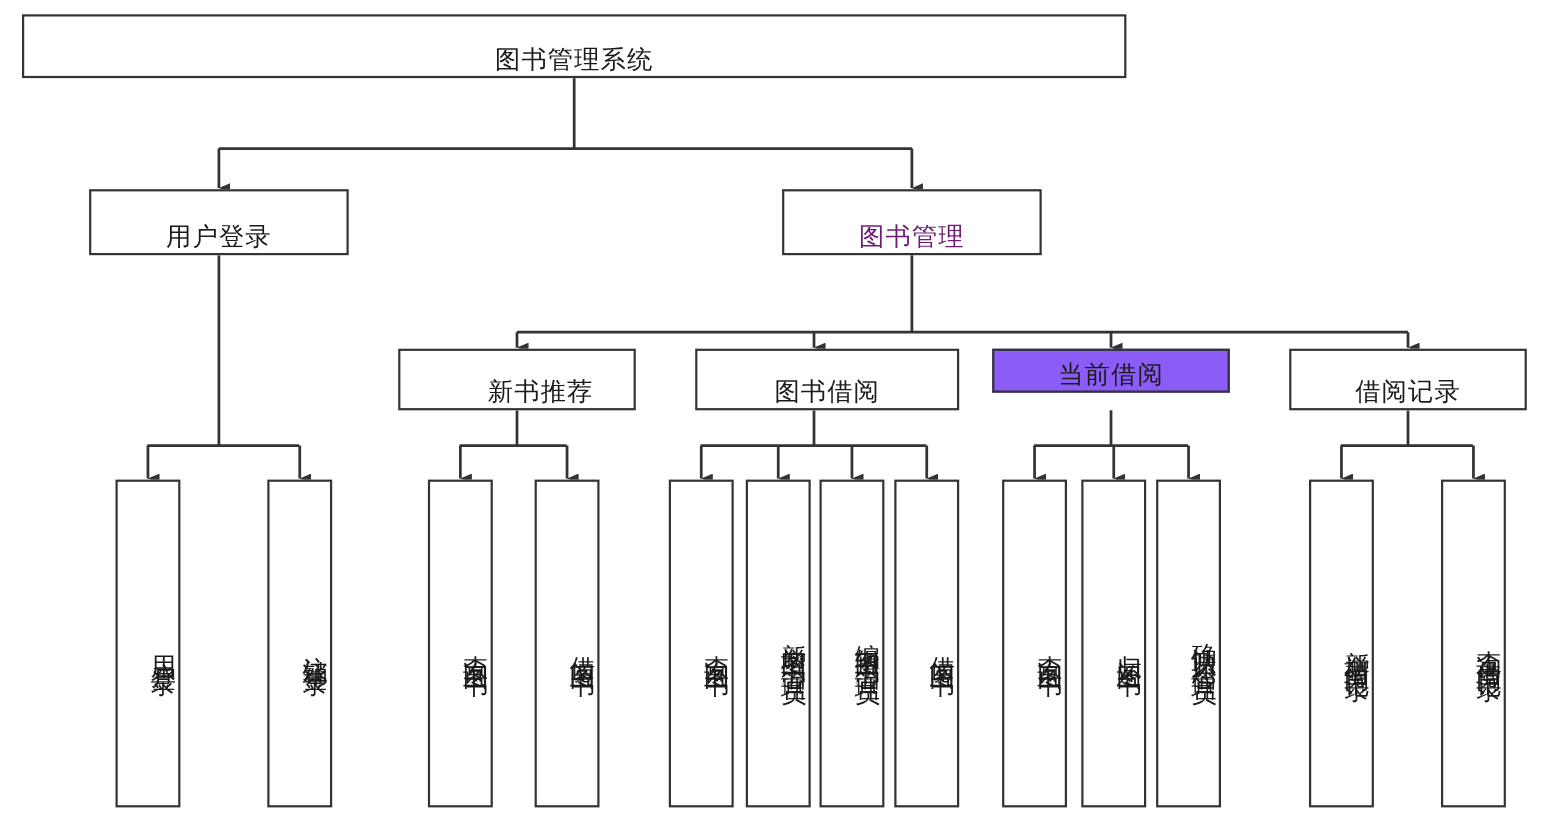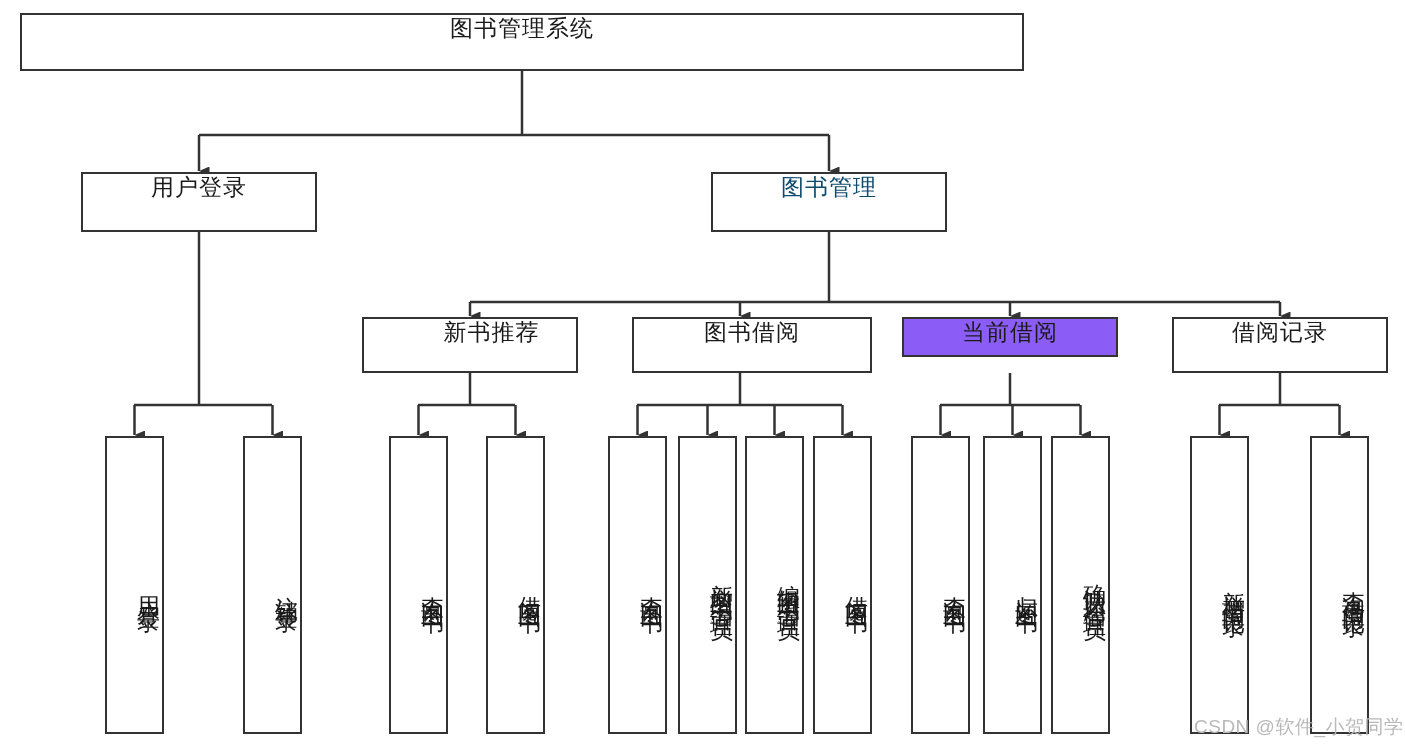--- a/index.html
+++ b/index.html
@@ -24,21 +24,21 @@
     width: 1405px;
     height: 747px;
     pointer-events: none;
   }
   .node {
     position: absolute;
     box-sizing: border-box;
     background: #ffffff;
     border: 2px solid #333333;
     display: flex;
-    align-items: flex-start;
+    align-items: flex-end;
     justify-content: center;
     color: #1a1a1a;
     text-align: center;
   }
   .node.horizontal {
     font-size: 23px;
     letter-spacing: 1px;
     line-height: 1.2;
   }
   .node.vertical {
@@ -112,21 +112,21 @@
       </g>
   </svg>
 
   <div id="node-layer">
       <div class="node horizontal" style="left: 20px; top: 13px; width: 1004px; height: 58px; border-color: rgb(51, 51, 51); background: rgb(255, 255, 255); color: rgb(26, 26, 26);">
         <span class="node-label">图书管理系统</span>
       </div>
       <div class="node horizontal" style="left: 81px; top: 172px; width: 236px; height: 60px; border-color: rgb(51, 51, 51); background: rgb(255, 255, 255); color: rgb(26, 26, 26);">
         <span class="node-label">用户登录</span>
       </div>
-      <div class="node horizontal" style="left: 711px; top: 172px; width: 236px; height: 60px; border-color: rgb(51, 51, 51); background: rgb(255, 255, 255); color: #0c4a6e;">
+      <div class="node horizontal" style="left: 711px; top: 172px; width: 236px; height: 60px; border-color: rgb(51, 51, 51); background: rgb(255, 255, 255); color: #701a75;">
         <span class="node-label">图书管理</span>
       </div>
       <div class="node horizontal" style="left: 362px; top: 317px; width: 216px; height: 56px; border-color: rgb(51, 51, 51); background: rgb(255, 255, 255); color: rgb(26, 26, 26); padding-left: 43px;">
         <span class="node-label">新书推荐</span>
       </div>
       <div class="node horizontal" style="left: 632px; top: 317px; width: 240px; height: 56px; border-color: rgb(51, 51, 51); background: rgb(255, 255, 255); color: rgb(26, 26, 26);">
         <span class="node-label">图书借阅</span>
       </div>
       <div class="node horizontal" style="left: 902px; top: 317px; width: 216px; height: 40px; border-color: rgb(51, 51, 51); background: #8b5cf6; color: rgb(26, 26, 26);">
         <span class="node-label">当前借阅</span>
@@ -168,15 +168,14 @@
         <span class="node-label">确认归还（管理员）</span>
       </div>
       <div class="node vertical" style="left: 1190px; top: 436px; width: 59px; height: 298px; border-color: rgb(51, 51, 51); background: rgb(255, 255, 255); color: rgb(26, 26, 26);">
         <span class="node-label">新增借阅记录</span>
       </div>
       <div class="node vertical" style="left: 1310px; top: 436px; width: 59px; height: 298px; border-color: rgb(51, 51, 51); background: rgb(255, 255, 255); color: rgb(26, 26, 26);">
         <span class="node-label">查询借阅记录</span>
       </div>
     </div>
 
-  <div class="watermark" style="left: 1194px; top: 714px; color: rgb(185, 185, 185);">CSDN @软件_小贺同学</div>
 
 </div>
 
 </body></html>

